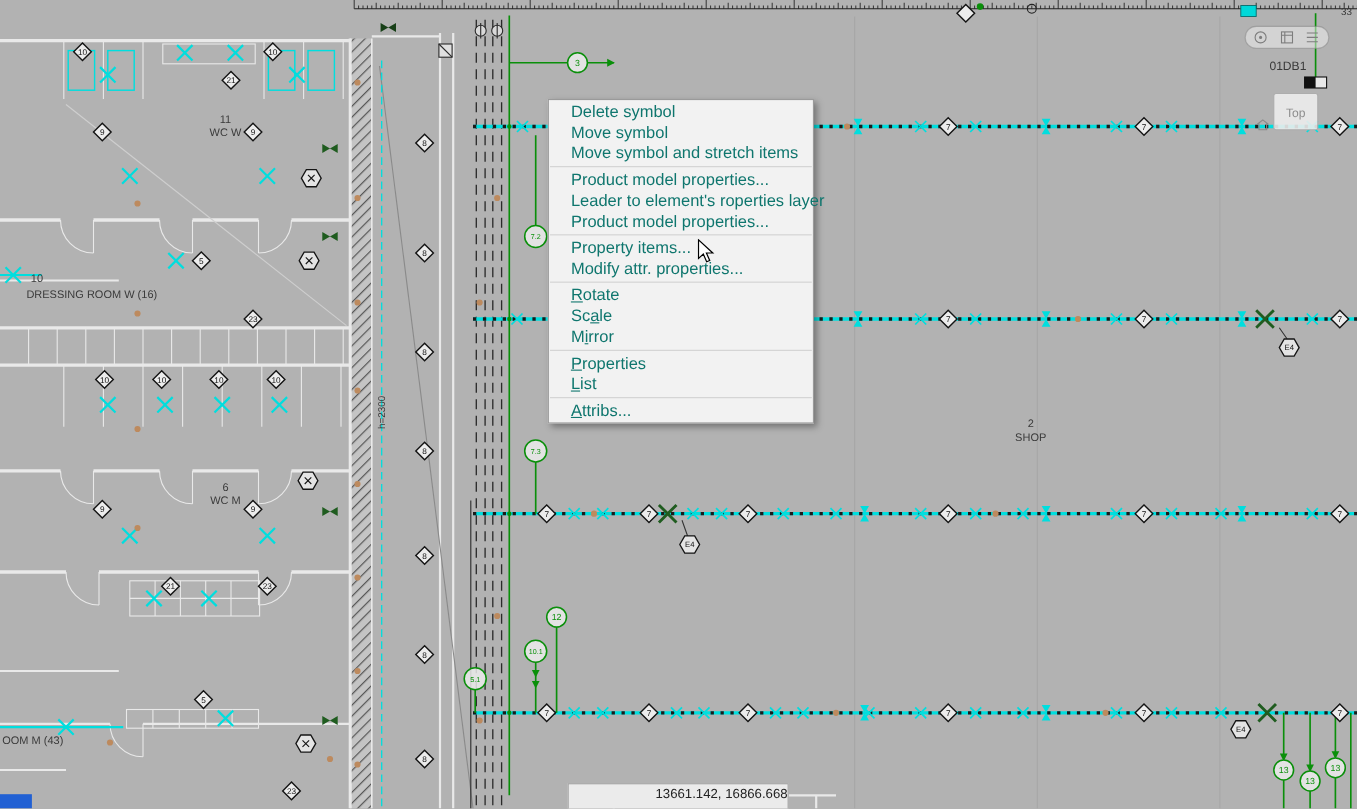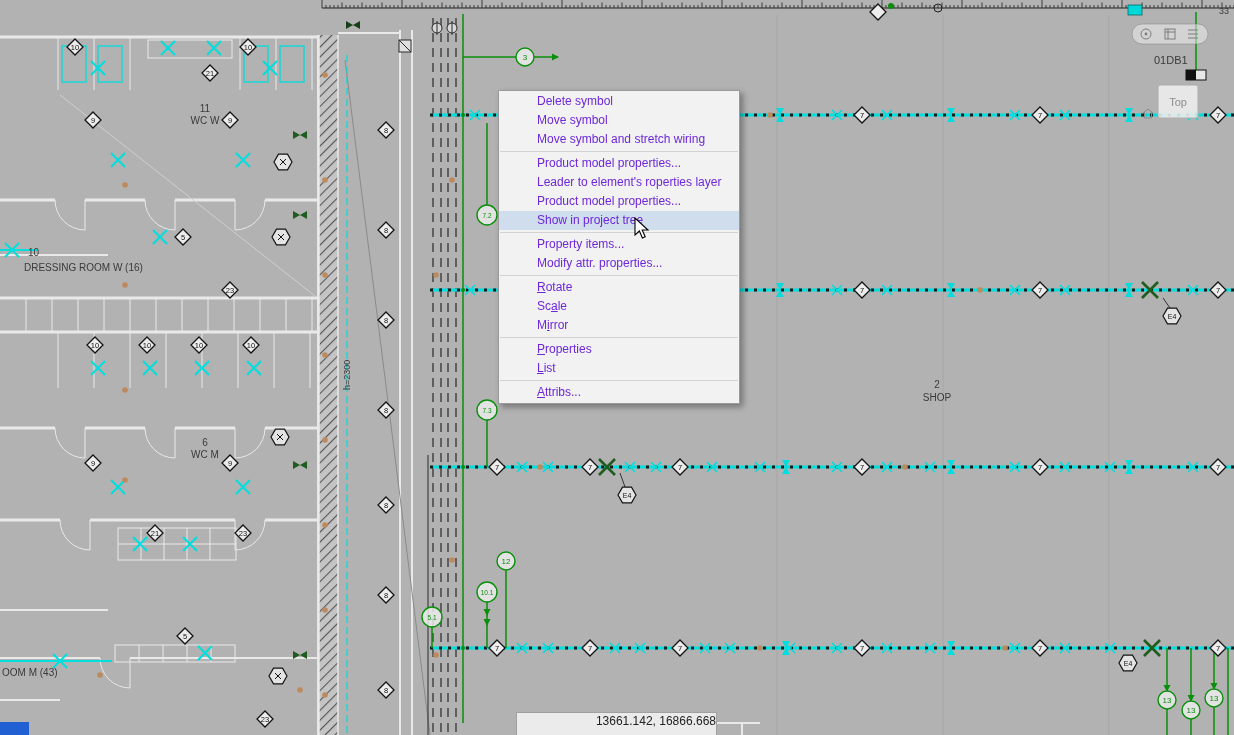--- a/index.html
+++ b/index.html
@@ -7,22 +7,22 @@
   body{position:relative;background:#b2b2b2;font-family:"Liberation Sans",sans-serif}
   #cad{position:absolute;left:0;top:0}
   svg text{font-family:"Liberation Sans",sans-serif}
   .context-menu{
     position:absolute;left:498px;top:90px;width:242px;
     background:#f2f2f2;border:1px solid #9a9a9a;
     box-shadow:3px 3px 6px rgba(0,0,0,.35);
     padding:1px 0;z-index:10
   }
   .menu-item{
-    height:19px;line-height:19px;padding-left:38px;
-    font-size:12px;color:#6d28d9;white-space:nowrap;cursor:default
+    height:19px;line-height:19px;padding-left:20px;
+    font-size:15px;color:#0f766e;white-space:nowrap;cursor:default
   }
   .menu-item.highlighted{background:#cfdded}
   .menu-item u{text-decoration:underline}
   .menu-sep{height:1px;background:#d2d2d2;margin:2px 1px}
   .coord-box{
     position:absolute;left:516px;top:712px;width:201px;height:28px;
     background:#ebebeb;border:1px solid #a0a0a0;
     font-size:12px;color:#222;text-align:right;line-height:17px;z-index:5
   }
   .cursor{position:absolute;left:634px;top:217px;z-index:20;pointer-events:none}
@@ -753,26 +753,25 @@
     </g>
     <g stroke="#8a8a8a" fill="none">
       <path d="M1143 113 l5 -4 l5 4 M1144.5 112 v6 h7 v-6"></path>
     </g>
   </g>
 </svg>
 
 <div class="context-menu" id="context-menu">
     <div class="menu-item">Delete symbol</div>
     <div class="menu-item">Move symbol</div>
-    <div class="menu-item">Move symbol and stretch wiring</div>
+    <div class="menu-item">Move symbol and stretch items</div>
     <div class="menu-sep"></div>
     <div class="menu-item">Product model properties...</div>
     <div class="menu-item">Leader to element's roperties layer</div>
     <div class="menu-item">Product model properties...</div>
-    <div class="menu-item highlighted">Show in project tree</div>
     <div class="menu-sep"></div>
     <div class="menu-item">Property items...</div>
     <div class="menu-item">Modify attr. properties...</div>
     <div class="menu-sep"></div>
     <div class="menu-item"><u>R</u>otate</div>
     <div class="menu-item">Sc<u>a</u>le</div>
     <div class="menu-item">M<u>i</u>rror</div>
     <div class="menu-sep"></div>
     <div class="menu-item"><u>P</u>roperties</div>
     <div class="menu-item"><u>L</u>ist</div>

